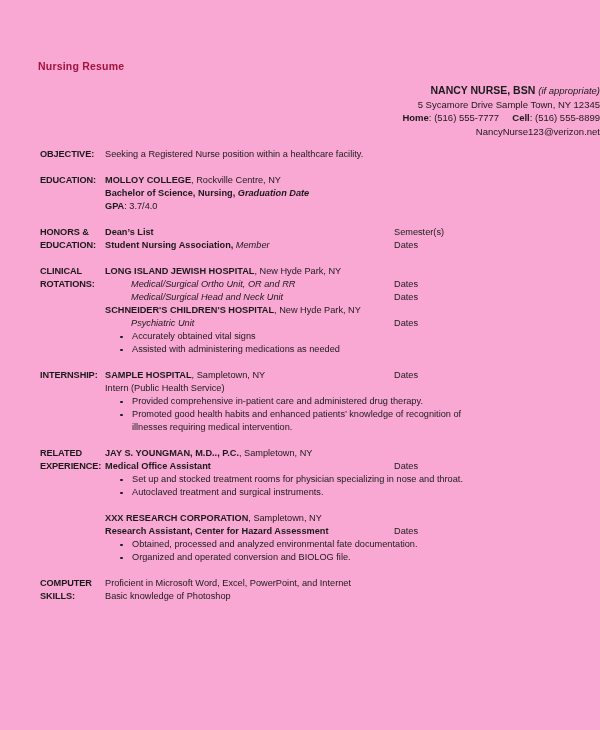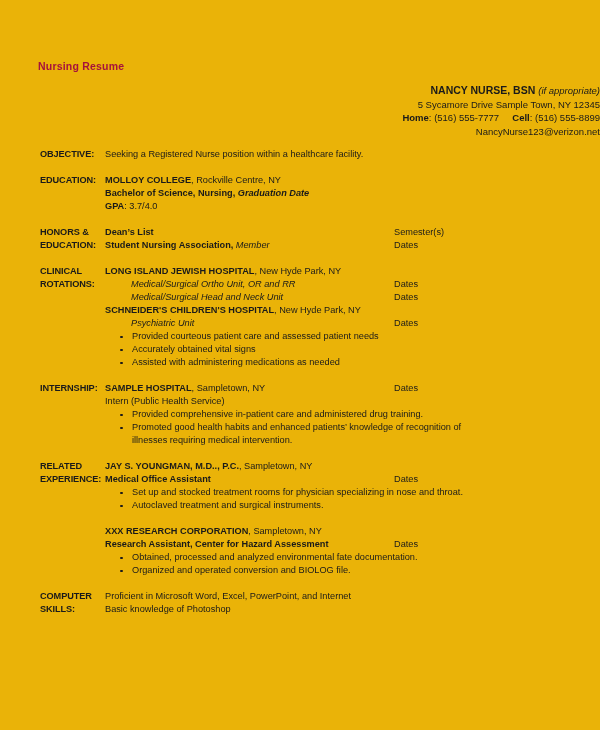--- a/index.html
+++ b/index.html
@@ -14,21 +14,21 @@
     font-family: "Liberation Sans", sans-serif;
     color: #1a1a1a;
     position: relative;
     overflow: hidden;
   }
 
   .page {
     position: relative;
     width: 600px;
     height: 730px;
-    background: #eab308;
+    background: #f9a8d4;
     box-sizing: border-box;
   }
 
   
   .doc-label {
     position: absolute;
     left: 38px;
     top: 60px;
     font-size: 10.5px;
     font-weight: bold;
@@ -232,41 +232,40 @@
           <span class="right-col">Dates</span>
         </div>
         <div class="row">
           <span class="b">SCHNEIDER'S CHILDREN'S HOSPITAL</span><span>, New Hyde Park, NY</span>
         </div>
         <div class="row has-right indent1">
           <span class="i">Psychiatric Unit</span>
           <span class="right-col">Dates</span>
         </div>
         <ul class="bullets">
-          <li>Provided courteous patient care and assessed patient needs</li>
           <li>Accurately obtained vital signs</li>
           <li>Assisted with administering medications as needed</li>
         </ul>
       </div>
     </div>
 
     <div class="gap-13"></div>
 
     <div class="section">
       <div class="sec-label">
         <span class="lbl-line">INTERNSHIP:</span>
       </div>
       <div class="sec-body">
         <div class="row has-right">
           <span class="b">SAMPLE HOSPITAL</span><span>, Sampletown, NY</span>
           <span class="right-col">Dates</span>
         </div>
         <div class="row">Intern (Public Health Service)</div>
         <ul class="bullets">
-          <li>Provided comprehensive in-patient care and administered drug training.</li>
+          <li>Provided comprehensive in-patient care and administered drug therapy.</li>
           <li>Promoted good health habits and enhanced patients’ knowledge of recognition of illnesses requiring medical intervention.</li>
         </ul>
       </div>
     </div>
 
     <div class="gap-13"></div>
 
     <div class="section">
       <div class="sec-label">
         <span class="lbl-line">RELATED</span>

